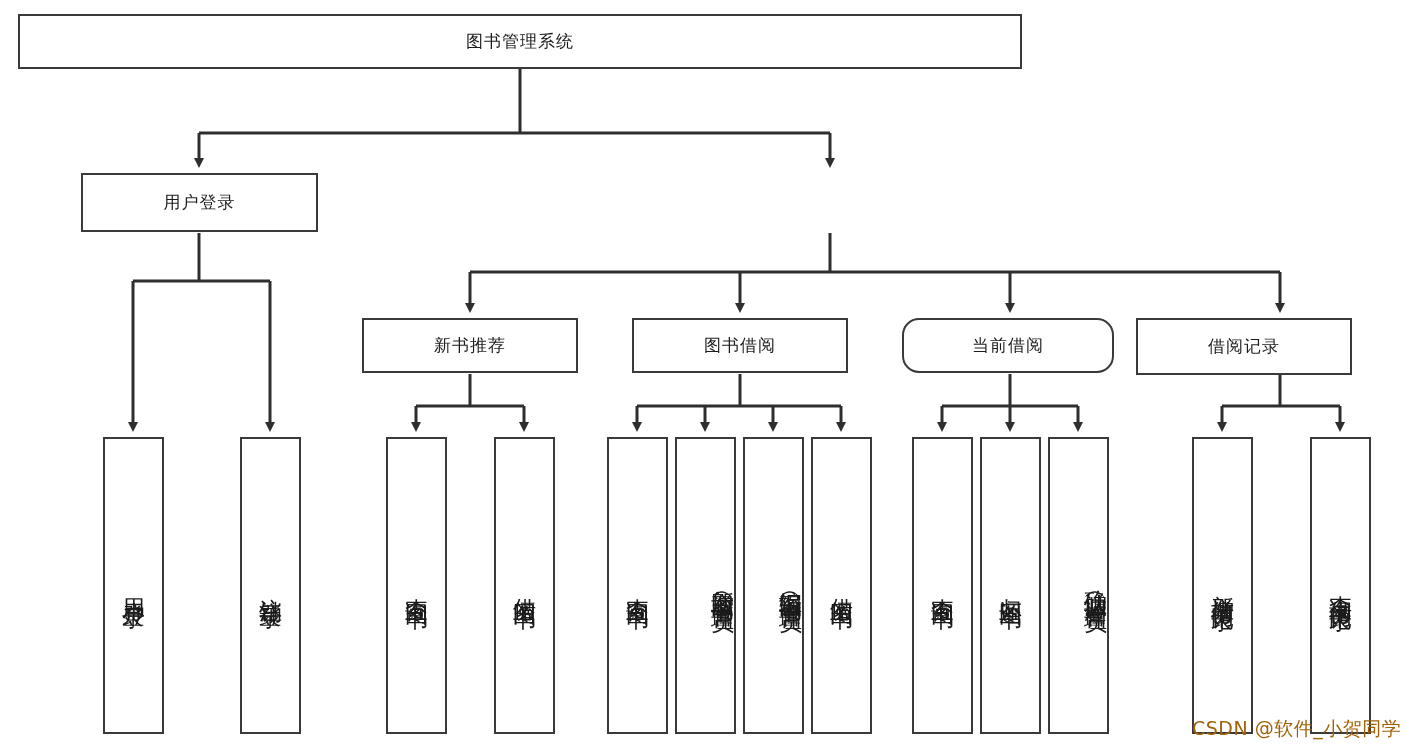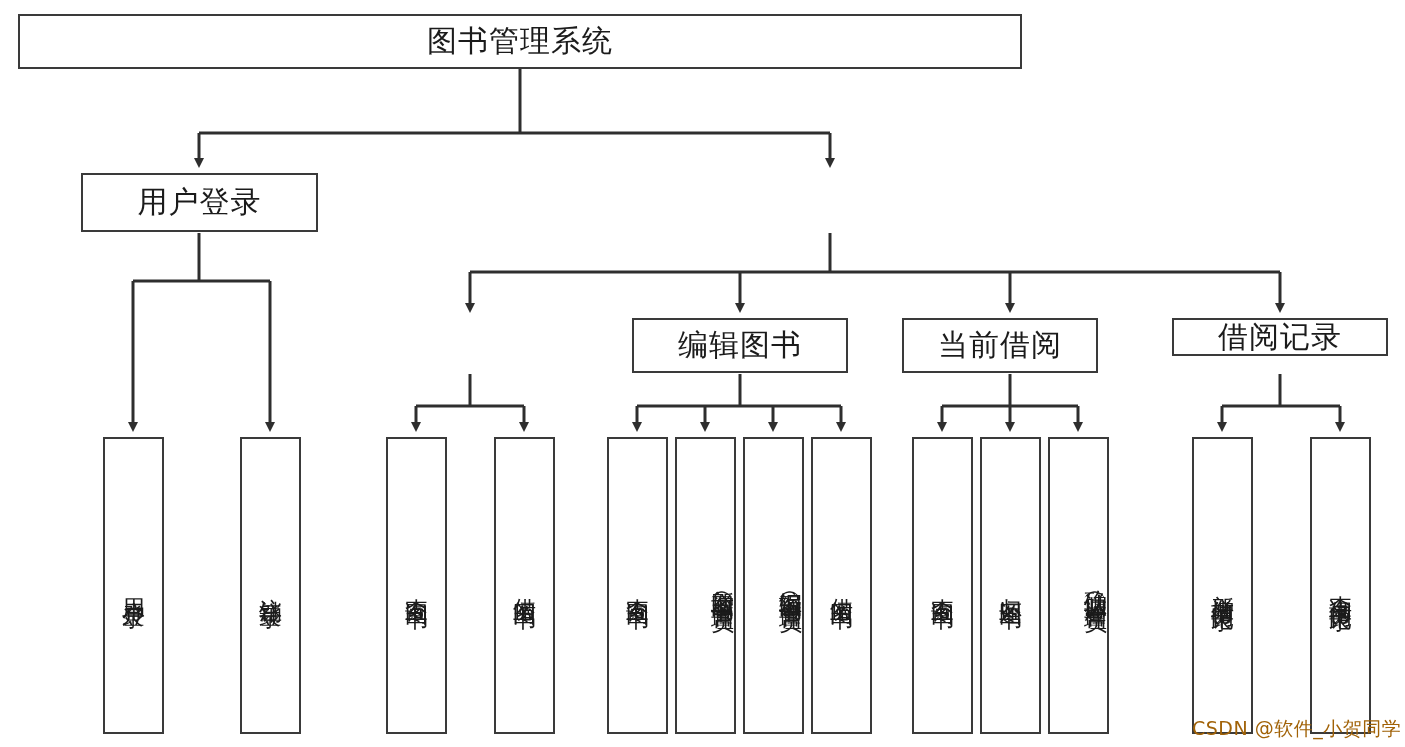--- a/index.html
+++ b/index.html
@@ -29,21 +29,21 @@
     position: absolute;
     box-sizing: border-box;
     border: 2px solid #3a3a3a;
     background: #ffffff;
     display: flex;
     align-items: center;
     justify-content: center;
     color: #1b1b1b;
   }
   .node.horiz {
-    font-size: 30px;
+    font-size: 17px;
     letter-spacing: 1px;
   }
   .node.vert {
     writing-mode: vertical-rl;
     text-orientation: upright;
     font-size: 23px;
     letter-spacing: 3px;
     line-height: 1;
     align-items: center;
     justify-content: center;
@@ -121,27 +121,30 @@
   </svg>
 
   <div class="node horiz" style="left:18px; top:14px; width:1004px; height:55px;">
     <span class="node-label">图书管理系统</span>
   </div>
 
   <div class="node horiz" style="left:81px; top:173px; width:237px; height:59px;">
     <span class="node-label">用户登录</span>
   </div>
 
+  <div class="node horiz" style="left:362px; top:318px; width:216px; height:55px;">
+    <span class="node-label">新书推荐</span>
+  </div>
   <div class="node horiz" style="left:632px; top:318px; width:216px; height:55px;">
-    <span class="node-label">编辑图书</span>
+    <span class="node-label">图书借阅</span>
   </div>
-  <div class="node horiz" style="left:902px; top:318px; width:196px; height:55px;">
+  <div class="node horiz" style="left:902px; top:318px; width:212px; height:55px;border-radius:17px;">
     <span class="node-label">当前借阅</span>
   </div>
-  <div class="node horiz" style="left:1172px; top:318px; width:216px; height:38px;">
+  <div class="node horiz" style="left:1136px; top:318px; width:216px; height:57px;">
     <span class="node-label">借阅记录</span>
   </div>
 
   <div class="node vert" style="left:103px; top:437px; width:61px; height:297px;">
     <span class="node-label">用户登录</span>
   </div>
   <div class="node vert" style="left:240px; top:437px; width:61px; height:297px;">
     <span class="node-label">注销登录</span>
   </div>
 

